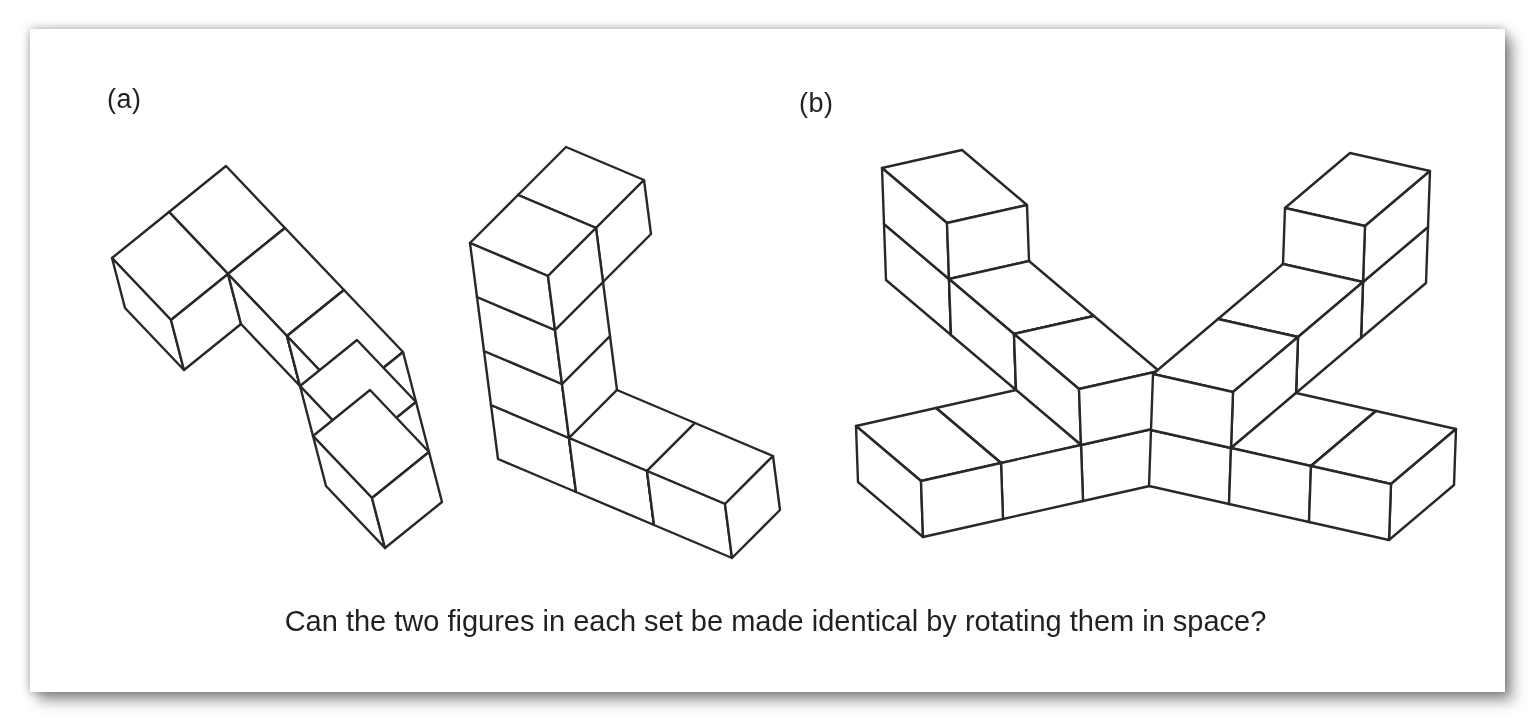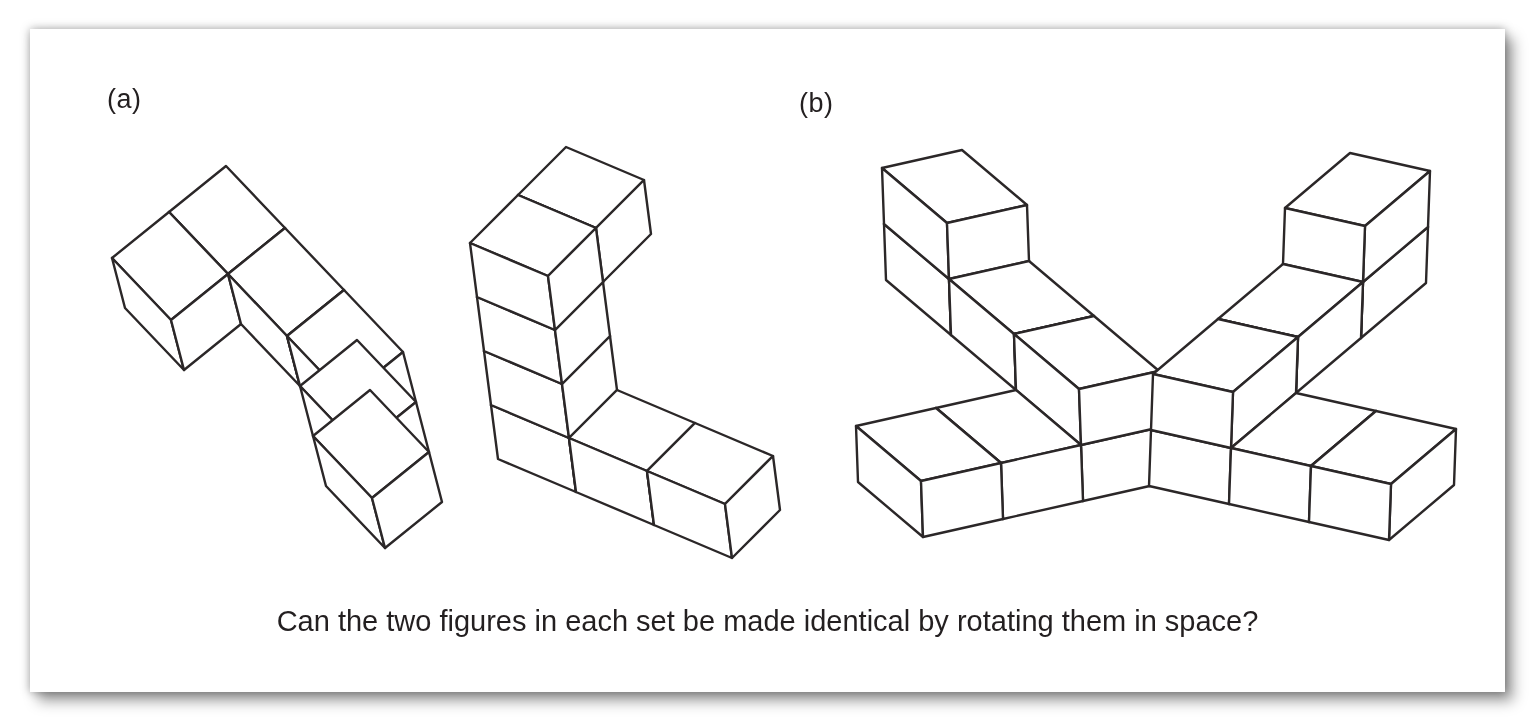--- a/index.html
+++ b/index.html
@@ -30,21 +30,21 @@
     position:absolute;
     font-size:27px;
     line-height:1.1;
     color:#231f20;
     letter-spacing:0.5px;
   }
   .panel-label.a{ left:77px; top:56px; }
   .panel-label.b{ left:769px; top:60px; }
   .figure-caption{
     position:absolute;
-    left:0;
+    left:8px;
     top:576px;
     width:100%;
     text-align:center;
     font-size:29px;
     color:#231f20;
   }
   svg.cubes-overlay{
     position:absolute;
     left:0;
     top:0;

